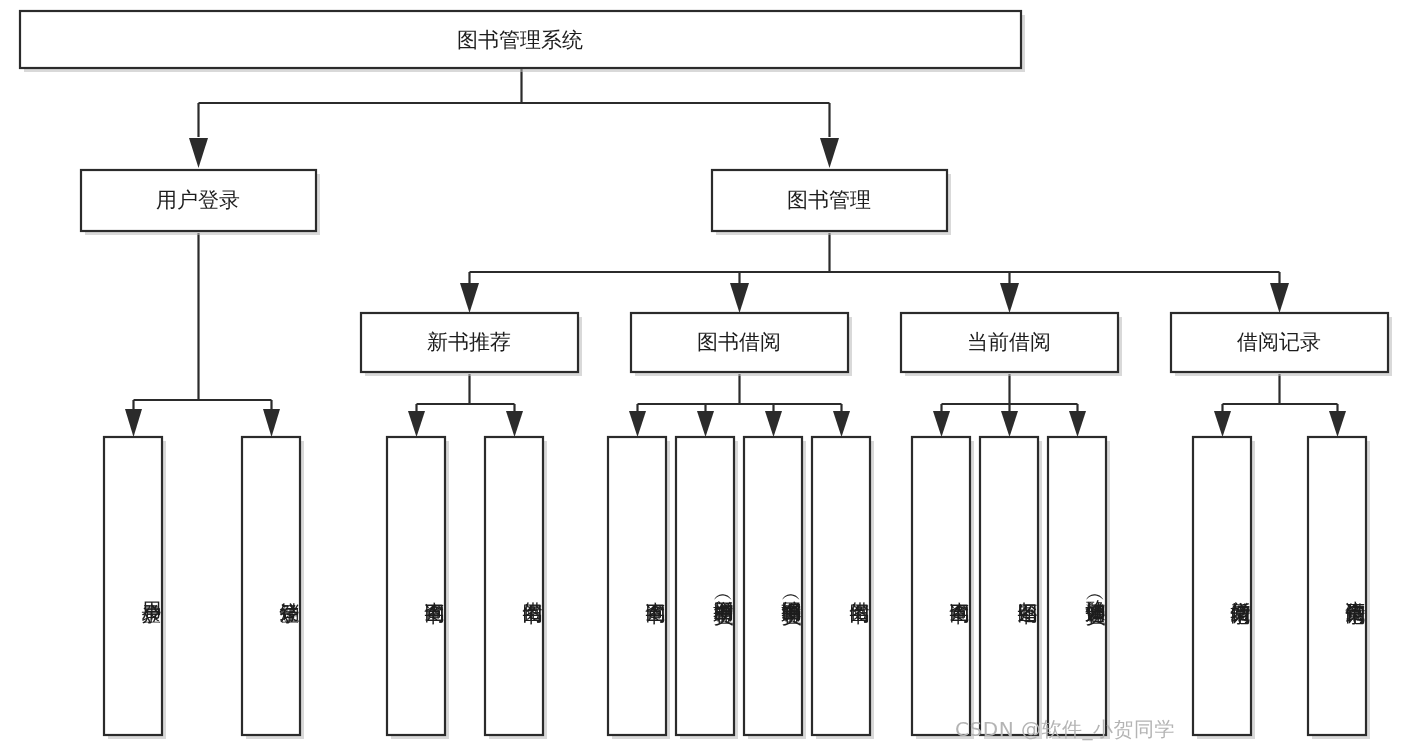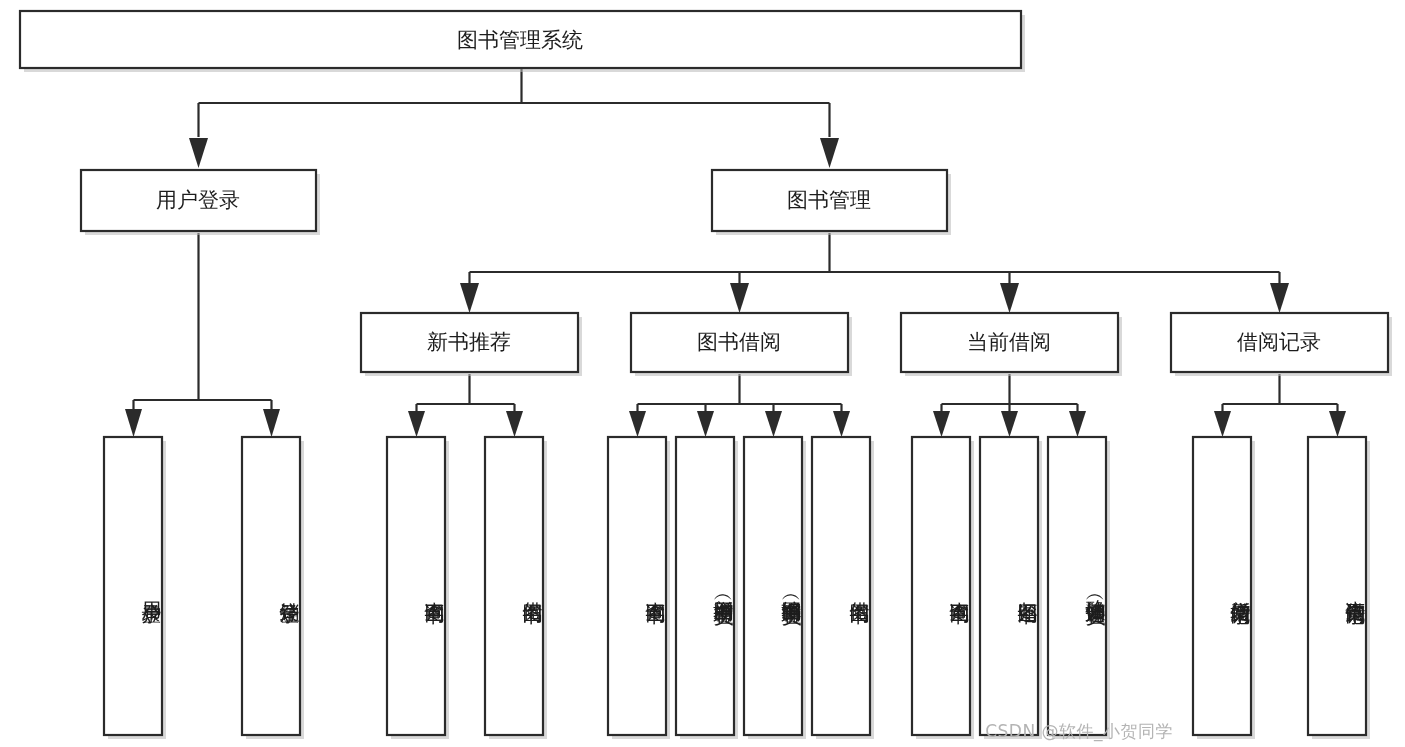--- a/index.html
+++ b/index.html
@@ -11,21 +11,20 @@
     width: 1405px;
     height: 747px;
     font-family: "DejaVu Sans", "Liberation Sans", sans-serif;
     overflow: hidden;
   }
   #diagram-root {
     position: relative;
     width: 1183px;
     height: 747px;
     background: #ffffff;
-    padding-left: 10px;
   }
   svg#tree-svg {
     position: absolute;
     left: 0;
     top: 0;
     width: 1405px;
     height: 747px;
     display: block;
   }
   .node-box {
@@ -65,24 +64,24 @@
     letter-spacing: 1px;
     line-height: 1;
     white-space: nowrap;
     pointer-events: none;
     display: flex;
     align-items: flex-start;
     justify-content: center;
   }
   .watermark {
     position: absolute;
-    right: 20px;
+    right: 8px;
     bottom: 4px;
     font-family: "DejaVu Sans", "Liberation Sans", sans-serif;
-    font-size: 17px;
+    font-size: 20px;
     color: #b4b4b4;
     letter-spacing: 0.5px;
     white-space: nowrap;
   }
 </style>
 </head>
 <body>
 
 <div id="diagram-root">
 

